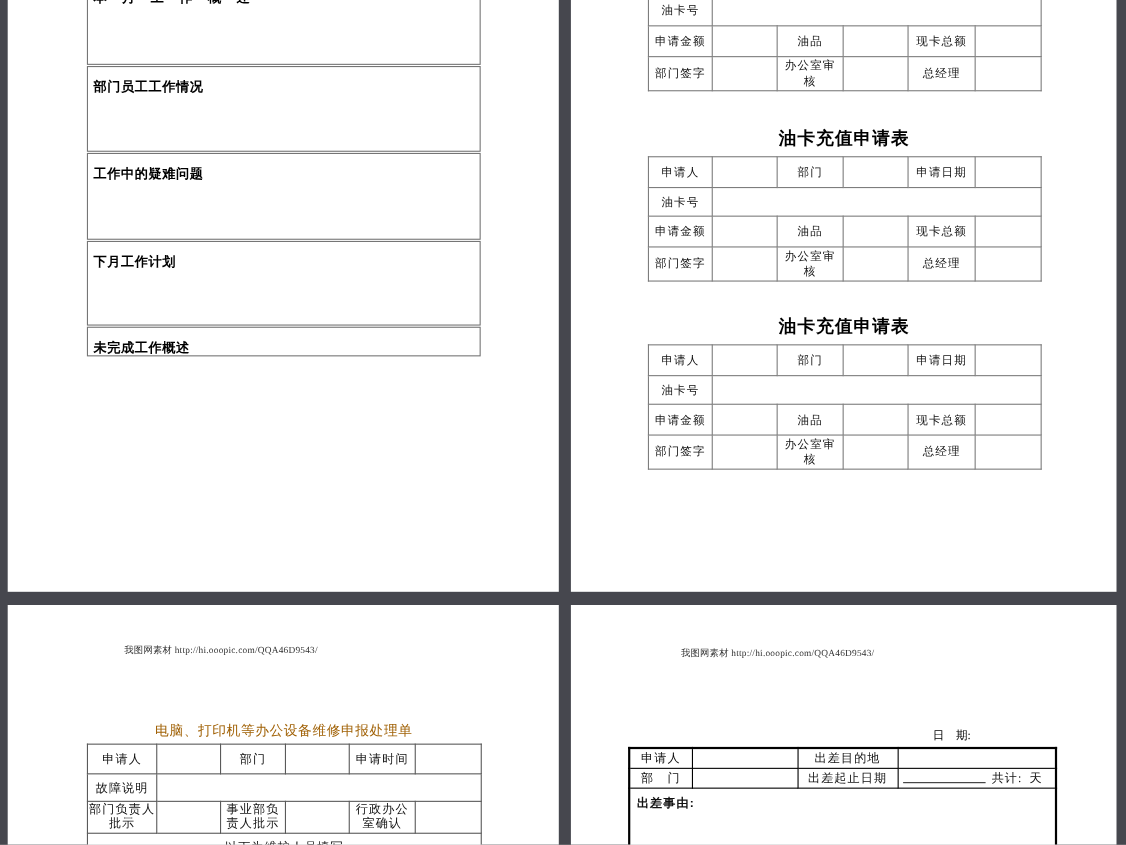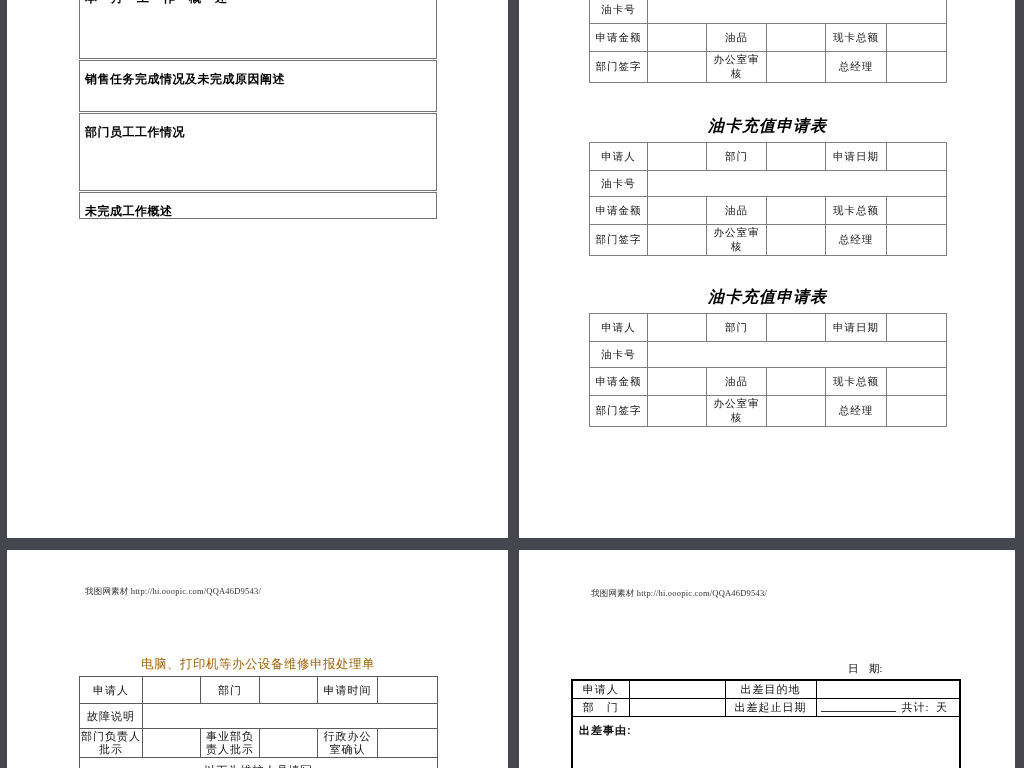--- a/index.html
+++ b/index.html
@@ -40,27 +40,27 @@
   .fuel-t1{left:70px;top:-5px;width:357px;}
   .fuel-t2{left:70px;top:142px;width:357px;}
   .fuel-t3{left:70px;top:313px;width:357px;}
   .rh28{height:28px}.rh26{height:26px}
   .brh17{height:17px}.brh16{height:16px}.brh80{height:80px}
   .blh27{height:27px}.blh25{height:25px}.blh26{height:26px}
 
   .fuel-title{
     position:absolute;width:357px;left:70px;text-align:center;
     font-family:"Liberation Sans",sans-serif;font-weight:bold;
-    font-size:16px;color:#000;letter-spacing:1px;font-style:italic;
+    font-size:16px;color:#000;letter-spacing:1px;
   }
   .fuel-title-2{top:116px;}
   .fuel-title-3{top:287px;}
 
   .watermark{
-    position:absolute;font-size:8.5px;color:#333;letter-spacing:0.2px;
+    position:absolute;font-size:8.5px;color:#333;letter-spacing:0.2px;margin-left:28px;
   }
   .wm-bl{left:78px;top:36px;}
   .wm-br{left:72px;top:38px;}
 
   .bl-title{
     position:absolute;left:72px;top:106px;width:358px;text-align:center;
     font-size:12.5px;color:#a16207;letter-spacing:0.5px;
   }
   .bl-table{left:72px;top:126px;width:358px;}
   .two-line{line-height:1.2;letter-spacing:0;}
@@ -83,22 +83,23 @@
   .footer-cell{letter-spacing:1px;}
 </style>
 </head>
 <body>
 
 <div class="canvas">
 
   <div class="page page-tl">
     <div class="mrep">
       <div class="mrep-row h80">本月工作概述</div>
-      <div class="mrep-row h52">销售任务完成情况及未完成原因阐述</div>
       <div class="mrep-row h78">部门员工工作情况</div>
+      <div class="mrep-row h79">工作中的疑难问题</div>
+      <div class="mrep-row h77">下月工作计划</div>
       <div class="mrep-row h27">未完成工作概述</div>
     </div>
   </div>
 
   <div class="page page-tr">
 
     <table class="form fuel-t1">
       <colgroup>
           <col style="width:58px">
           <col style="width:59px">

